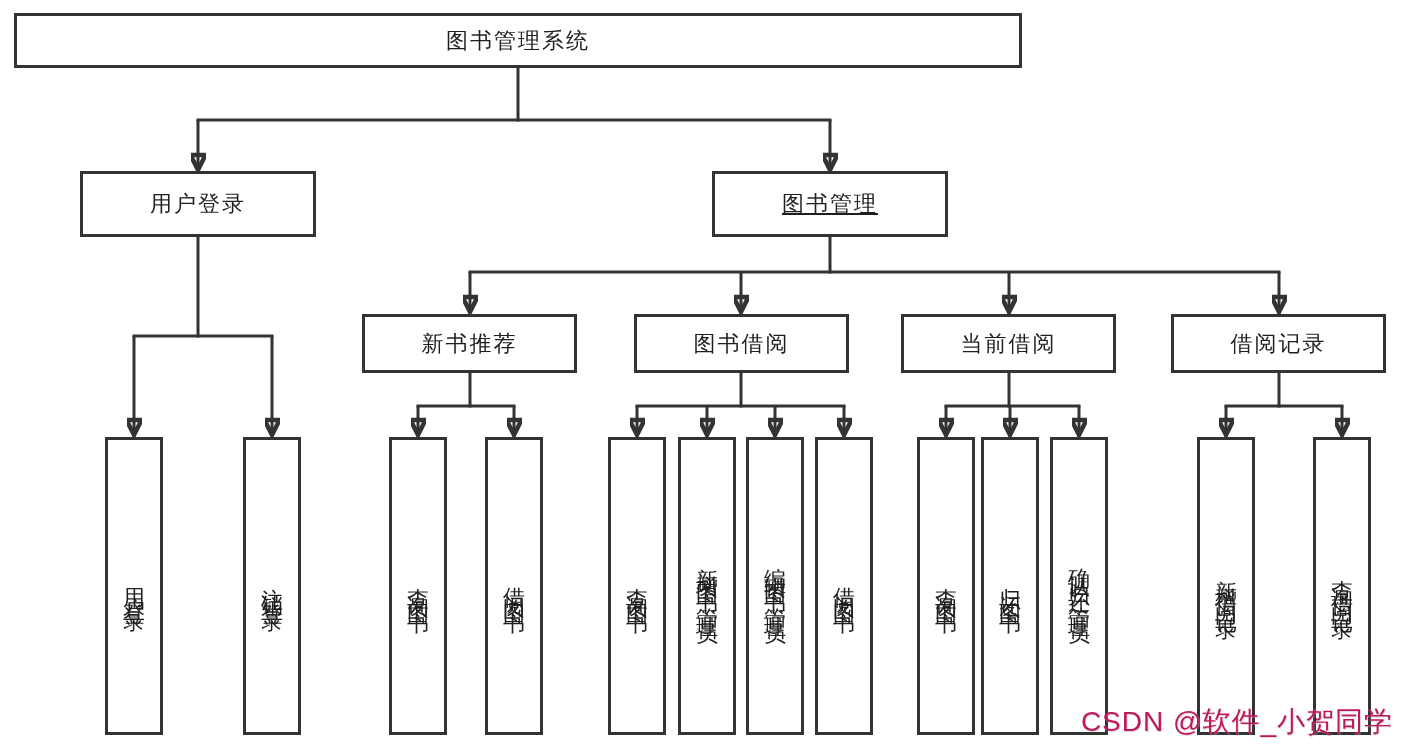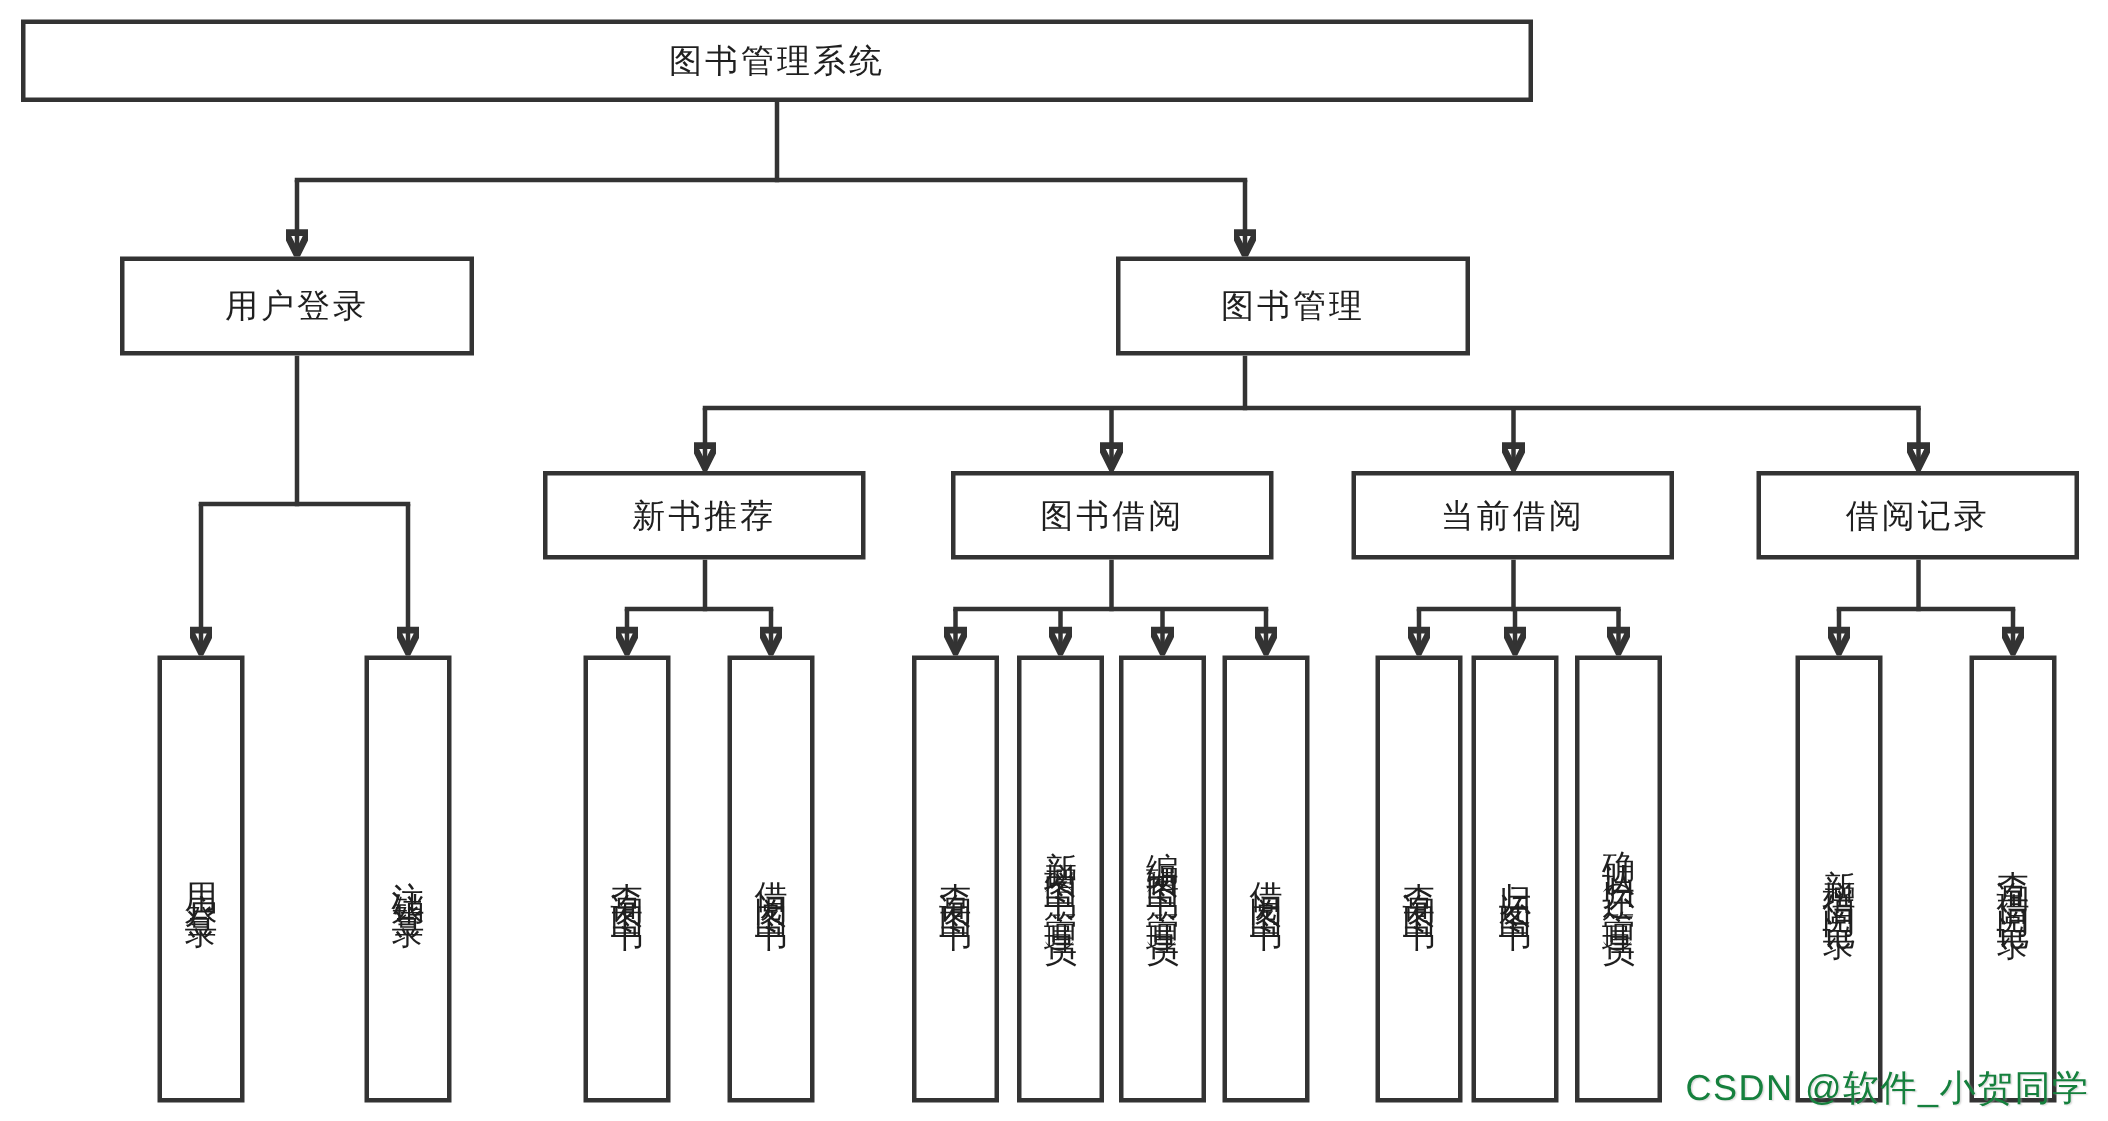--- a/index.html
+++ b/index.html
@@ -38,21 +38,21 @@
   }
   .node .lbl {
     font-size: 22px;
     letter-spacing: 2px;
     white-space: nowrap;
   }
   
   .root-box   { left: 14px;  top: 13px;  width: 1008px; height: 55px; }
   .l2-box     { top: 171px; width: 236px; height: 66px; }
   .l2-a       { left: 80px; }
-  .l2-b       { left: 744px; }
+  .l2-b       { left: 712px; text-decoration: underline; }
   .l3-box     { top: 314px; width: 215px; height: 59px; }
   .l3-a       { left: 362px; }
   .l3-b       { left: 634px; justify-content: center; }
   .l3-c       { left: 901px; justify-content: center; }
   .l3-d       { left: 1171px; }
   
   .leaf {
     top: 437px; width: 58px; height: 298px;
   }
   .leaf .lbl {
@@ -67,22 +67,22 @@
   .leaf-b1 { left: 389px; } .leaf-b2 { left: 485px; }
   .leaf-c1 { left: 608px; } .leaf-c2 { left: 678px; }
   .leaf-c3 { left: 746px; } .leaf-c4 { left: 815px; }
   .leaf-d1 { left: 917px; } .leaf-d2 { left: 981px; }
   .leaf-d3 { left: 1050px; }
   .leaf-e1 { left: 1197px; } .leaf-e2 { left: 1313px; }
   .watermark {
     position: absolute;
     right: 12px;
     bottom: 6px;
-    font-size: 24px;
-    color: #15803d;
+    font-size: 28px;
+    color: #be185d;
     letter-spacing: 1px;
     text-shadow: 1px 1px 1px rgba(170,170,170,0.45);
     z-index: 5;
     white-space: nowrap;
   }
 </style>
 </head>
 <body>
 
 <div class="stage">

